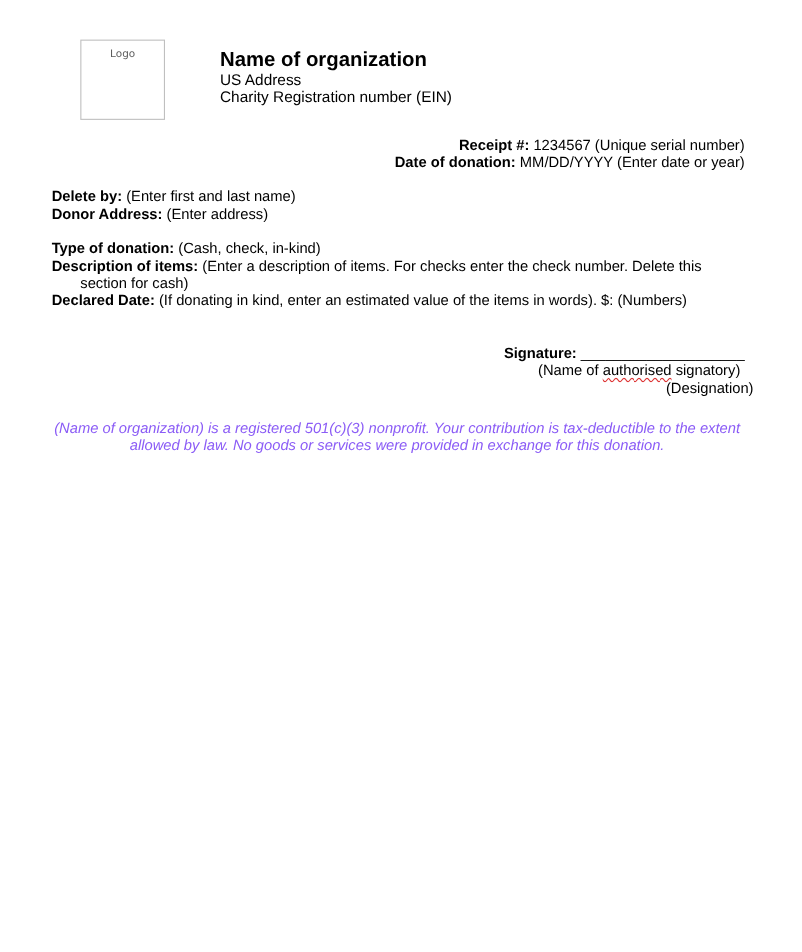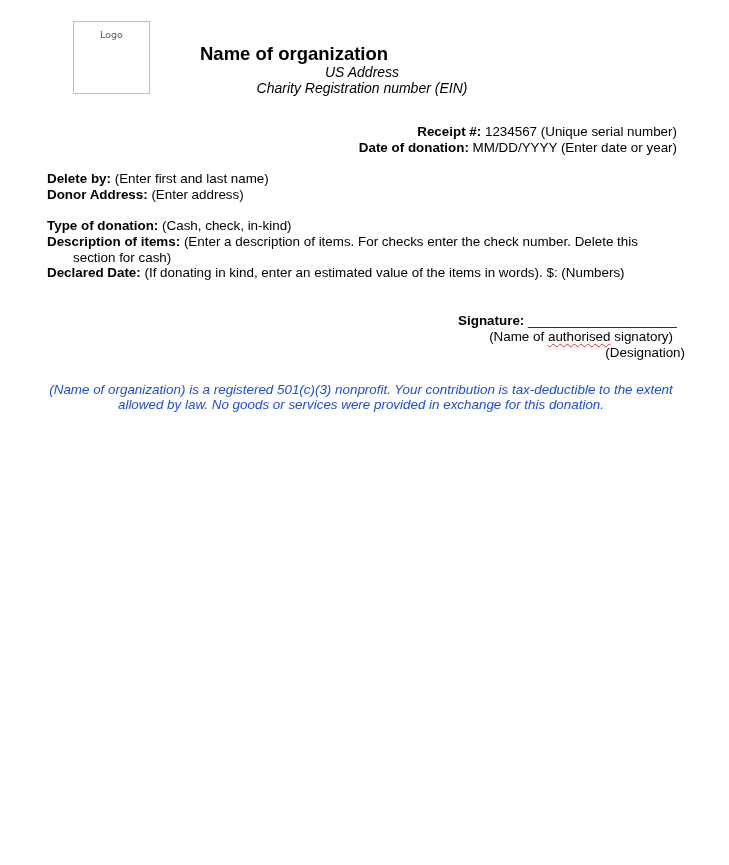--- a/index.html
+++ b/index.html
@@ -1,29 +1,29 @@
 <!DOCTYPE html>
 <html><head>
 <meta charset="utf-8">
 <style>
   html, body { margin:0; padding:0; background:#ffffff; }
   body { width:729px; height:865px; position:relative; overflow:hidden;
          font-family:"Liberation Sans", sans-serif; color:#000; font-size:13.4px; }
   .abs { position:absolute; white-space:nowrap; }
-  .logo-box { position:absolute; left:73px; top:21px; width:77px; height:73px;
+  .logo-box { position:absolute; left:73px; top:36px; width:77px; height:73px;
               border:1px solid #bfbfbf; box-sizing:border-box;padding-left:32px; }
   .logo-text { position:absolute; top:7px; left:0; right:0; text-align:center;
                font-size:9.5px; color:#595959; font-family:"DejaVu Sans", sans-serif; }
   .title { left:200px; width:324px; top:43px; text-align:left; font-weight:bold; font-size:18.5px; }
-  .sub { left:200px; width:324px; text-align:center; font-style:italic; font-size:14px; }
+  .sub { left:200px; width:324px; text-align:left; font-size:14px; }
   .right { right:52px; text-align:left; }
   b { font-weight:bold; }
   .left { left:47px; }
   .squiggle { text-decoration: underline wavy #d33; text-decoration-thickness:1px; text-underline-offset:2px; }
-  .footer { left:40px; width:642px; text-align:center; font-style:italic; color:#1d4ed8; font-size:13.4px;
+  .footer { left:40px; width:642px; text-align:center; font-style:italic; color:#8b5cf6; font-size:13.4px;
             white-space:normal; line-height:15px; top:382px; }
 </style>
 </head>
 <body>
 
 <div class="logo-box">
   <div class="logo-text">Logo</div>
 </div>
 
 <div class="abs title">Name of organization</div>

